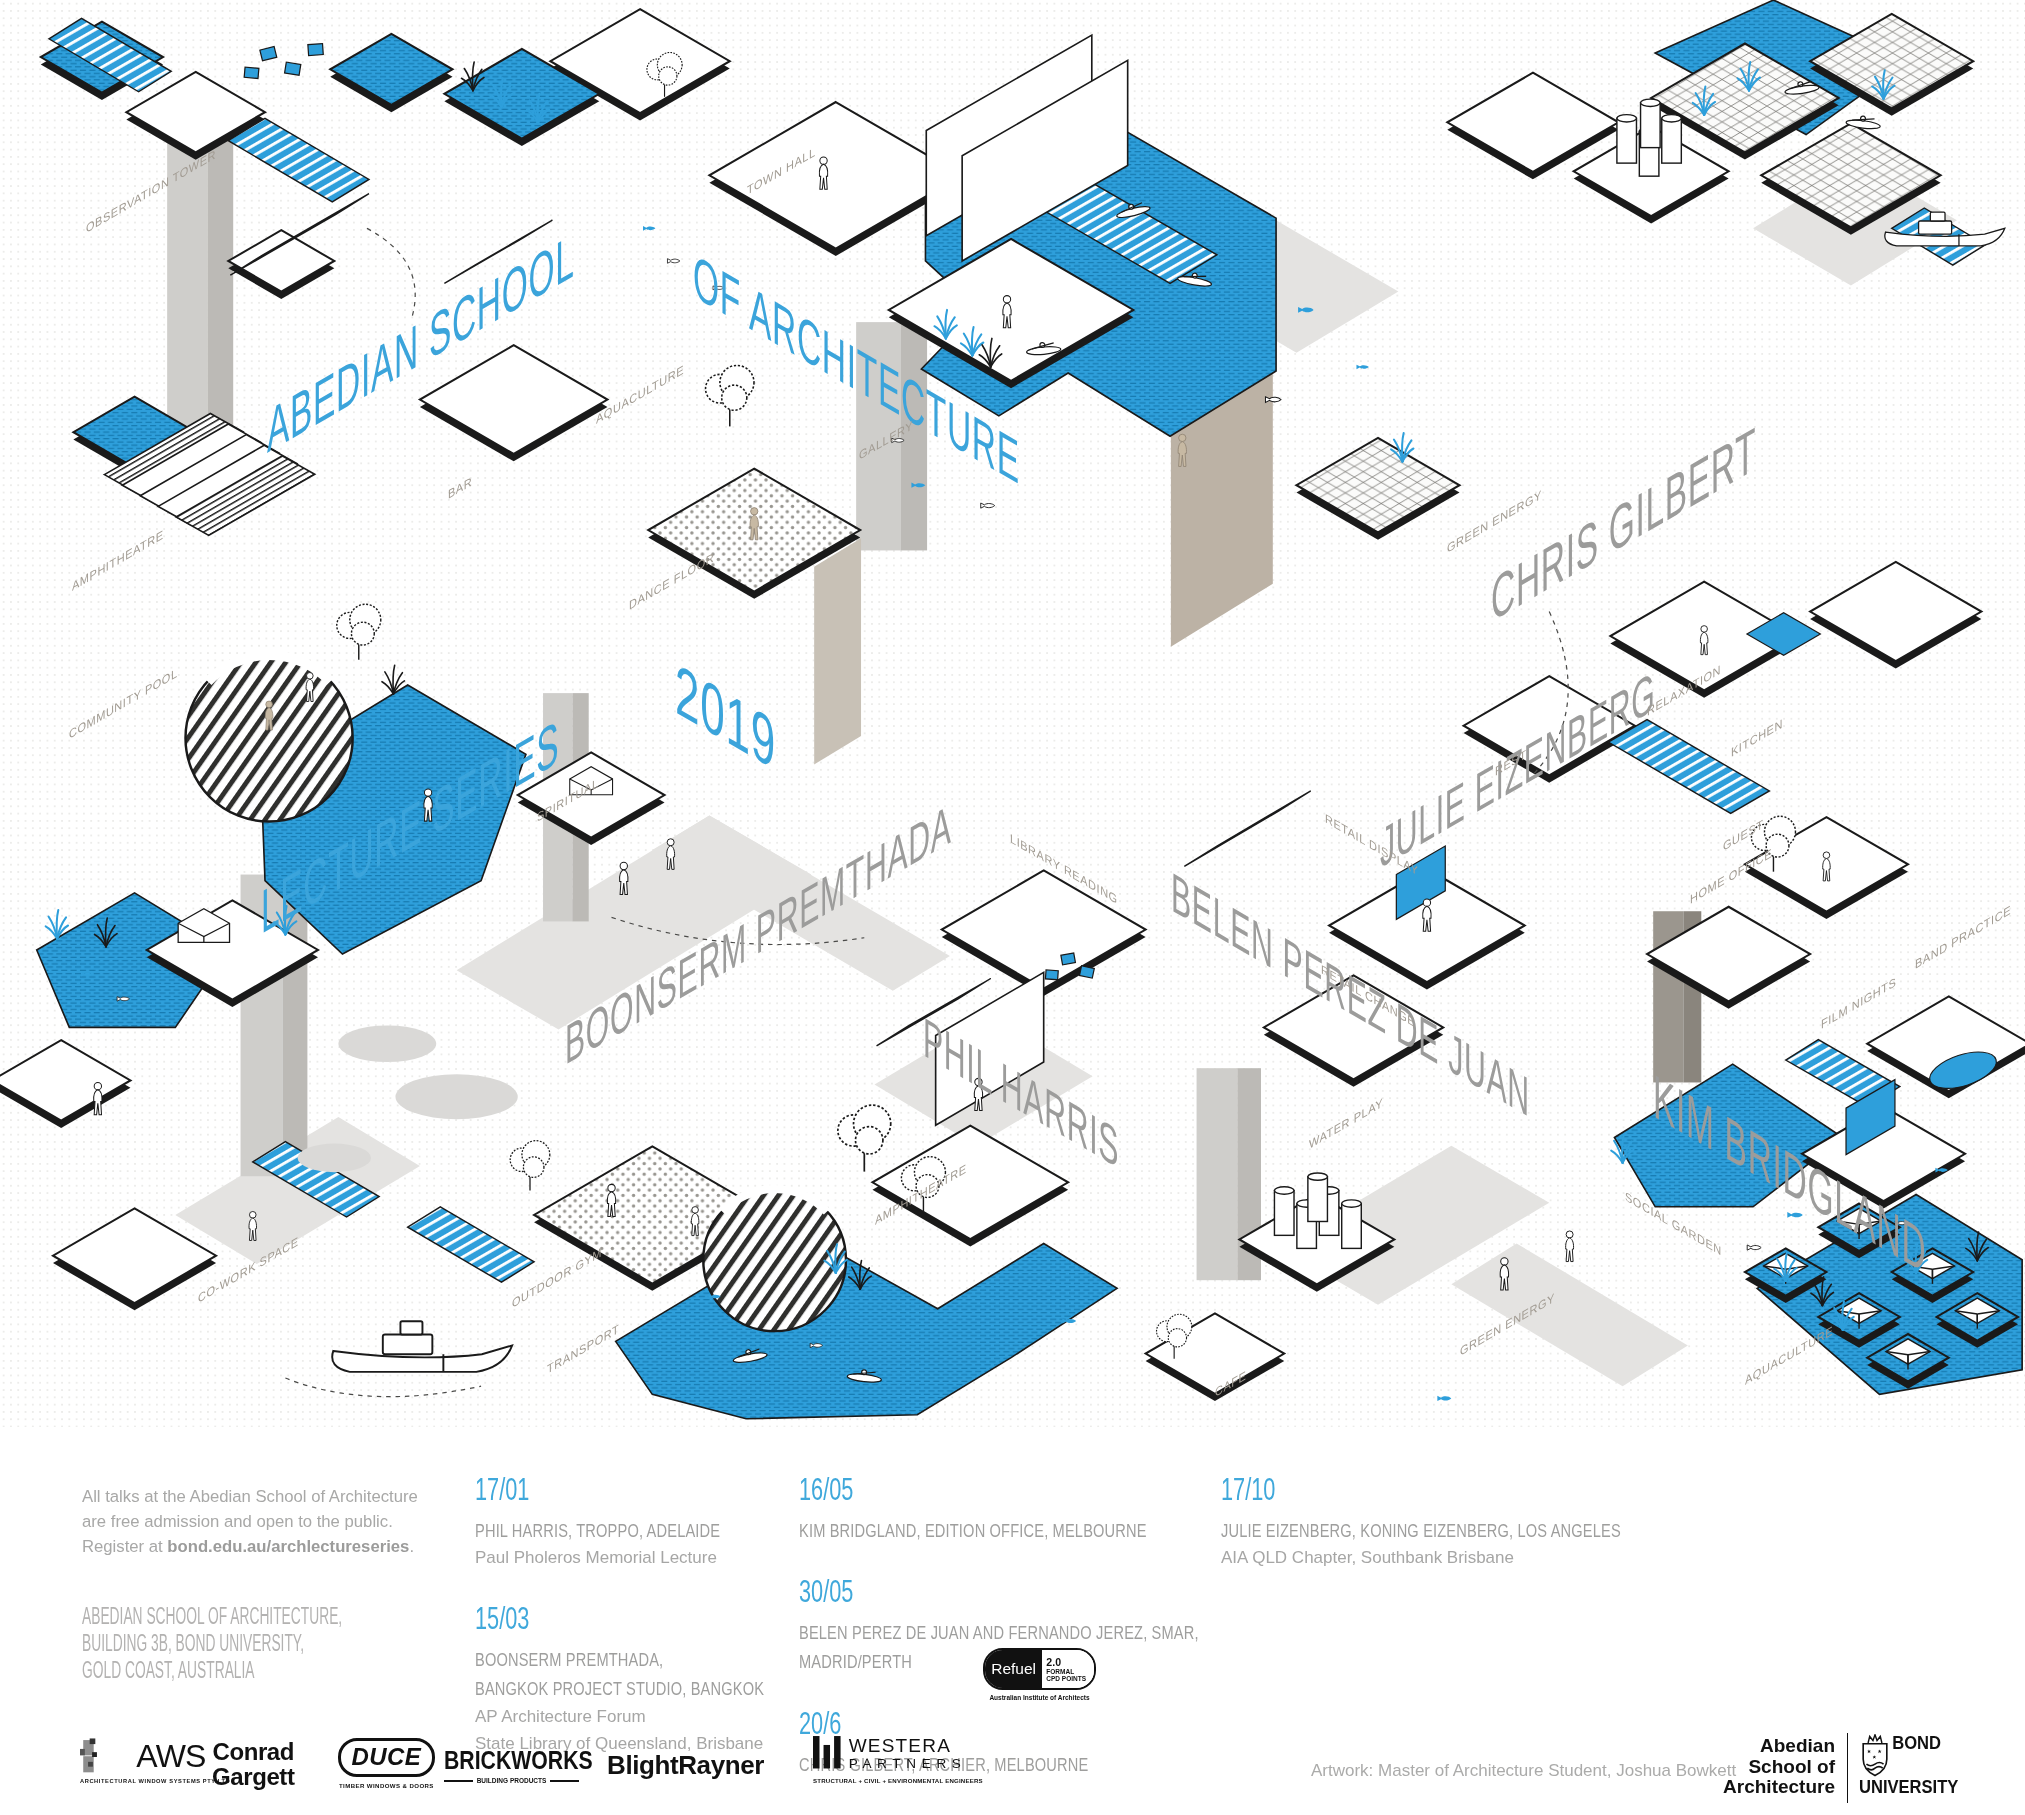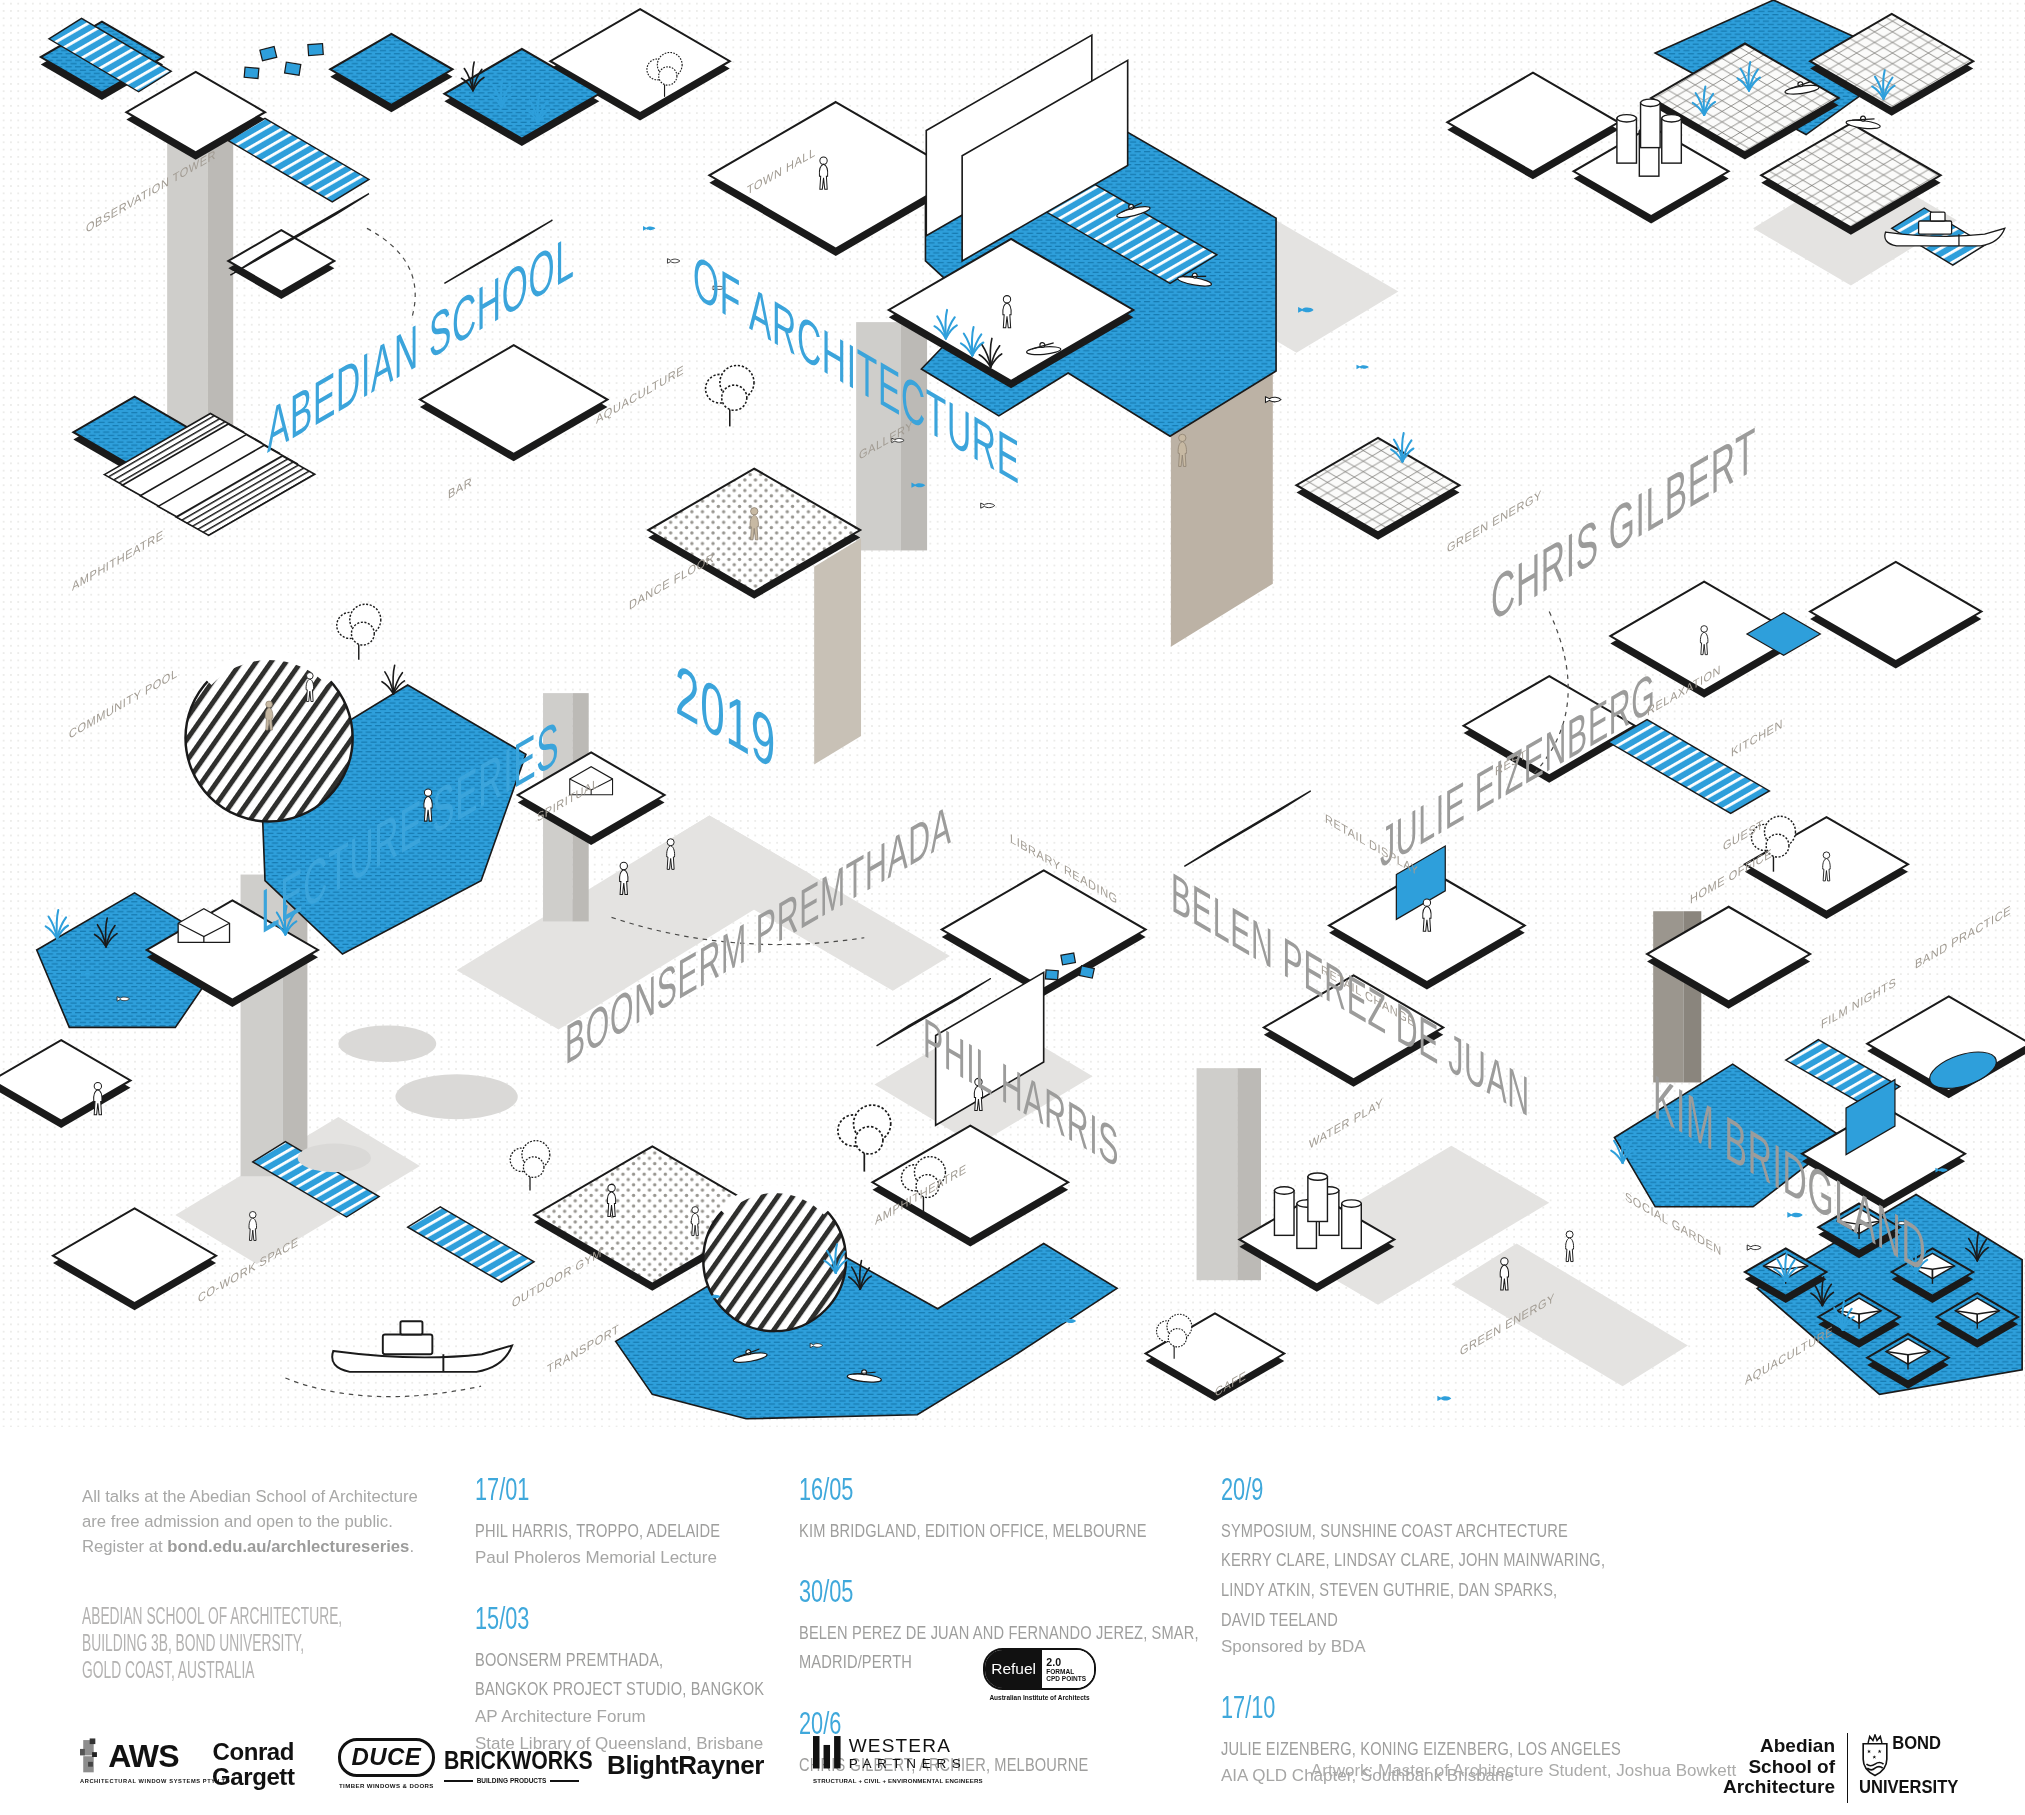--- a/index.html
+++ b/index.html
@@ -24,21 +24,21 @@
   .intro{font-size:16.7px;line-height:1.5;color:#A8A8A7;}
   .intro b{color:#9C9C9B;font-weight:700;}
   .addr{margin-top:44px;font-size:23px;line-height:1.18;color:#B3B2B1;}
   .addr div{transform:scaleX(.6);transform-origin:0 0;white-space:nowrap;}
   .ev{margin-bottom:30px;}
   .ev-date{font-size:32px;color:#3FA8DB;line-height:1;margin-bottom:10.6px;transform:scaleX(.68);transform-origin:0 0;white-space:nowrap;}
   .ev-line{font-size:18.3px;color:#9E9E9D;line-height:1.62;letter-spacing:0.2px;transform:scaleX(.8);transform-origin:0 0;white-space:nowrap;}
   .ev-sub{font-size:17px;color:#A6A6A5;line-height:1.58;white-space:nowrap;}
   
   .logo{position:absolute;color:#111;}
-  .aws-name{font-size:32px;font-weight:700;letter-spacing:-0.8px;display:inline-block;vertical-align:top;}
+  .aws-name{font-size:32px;font-weight:400;letter-spacing:-0.8px;display:inline-block;vertical-align:top;margin-left:28px;}
   .aws-tag{font-size:5.7px;font-weight:700;letter-spacing:0.6px;margin-top:1.6px;}
   .conrad{font-size:24px;font-weight:600;line-height:1.04;letter-spacing:-0.4px;}
   .duce-box{display:inline-block;border:3.3px solid #111;border-radius:19px;padding:2.4px 10.6px;}
   .duce-name{font-size:24px;font-weight:900;font-style:italic;letter-spacing:0.4px;}
   .duce-tag{font-size:6.1px;font-weight:800;letter-spacing:0.4px;margin-top:5.7px;text-align:center;}
   .brick-name{font-size:25px;font-weight:800;transform:scaleX(.85);transform-origin:0 0;white-space:nowrap;}
   .brick-tag{display:flex;align-items:center;gap:4.1px;font-size:6.5px;font-weight:700;margin-top:2.4px;width:135px;}
   .brick-tag .rule{flex:1;height:1.6px;background:#111;}
   .blight{font-size:26px;font-weight:700;letter-spacing:-0.4px;}
   .west-name{font-size:19px;font-weight:400;letter-spacing:1.2px;line-height:1;}
@@ -603,28 +603,20 @@
       <div class="ev-line">MADRID/PERTH</div>
     </div>
     <div class="ev">
       <div class="ev-date">20/6</div>
       <div class="ev-line">CHRIS GILBERT, ARCHIER, MELBOURNE</div>
     </div>
   </div>
 
   <div class="col" style="left:1221px;top:1473px;">
     <div class="ev">
-      <div class="ev-date">20/9</div>
-      <div class="ev-line">SYMPOSIUM, SUNSHINE COAST ARCHTECTURE</div>
-      <div class="ev-line">KERRY CLARE, LINDSAY CLARE, JOHN MAINWARING,</div>
-      <div class="ev-line">LINDY ATKIN, STEVEN GUTHRIE, DAN SPARKS,</div>
-      <div class="ev-line">DAVID TEELAND</div>
-      <div class="ev-sub">Sponsored by BDA</div>
-    </div>
-    <div class="ev">
       <div class="ev-date">17/10</div>
       <div class="ev-line">JULIE EIZENBERG, KONING EIZENBERG, LOS ANGELES</div>
       <div class="ev-sub">AIA QLD Chapter, Southbank Brisbane</div>
     </div>
   </div>
 
   <div class="logo" style="left:80px;top:1738px;">
     <svg width="25" height="38" viewBox="0 0 62 92" style="vertical-align:top;margin-right:3.3px;">
       <rect x="8" y="4" width="26" height="38" fill="#8d8d8d"></rect>
         <rect x="8" y="44" width="26" height="40" fill="#8d8d8d"></rect>

